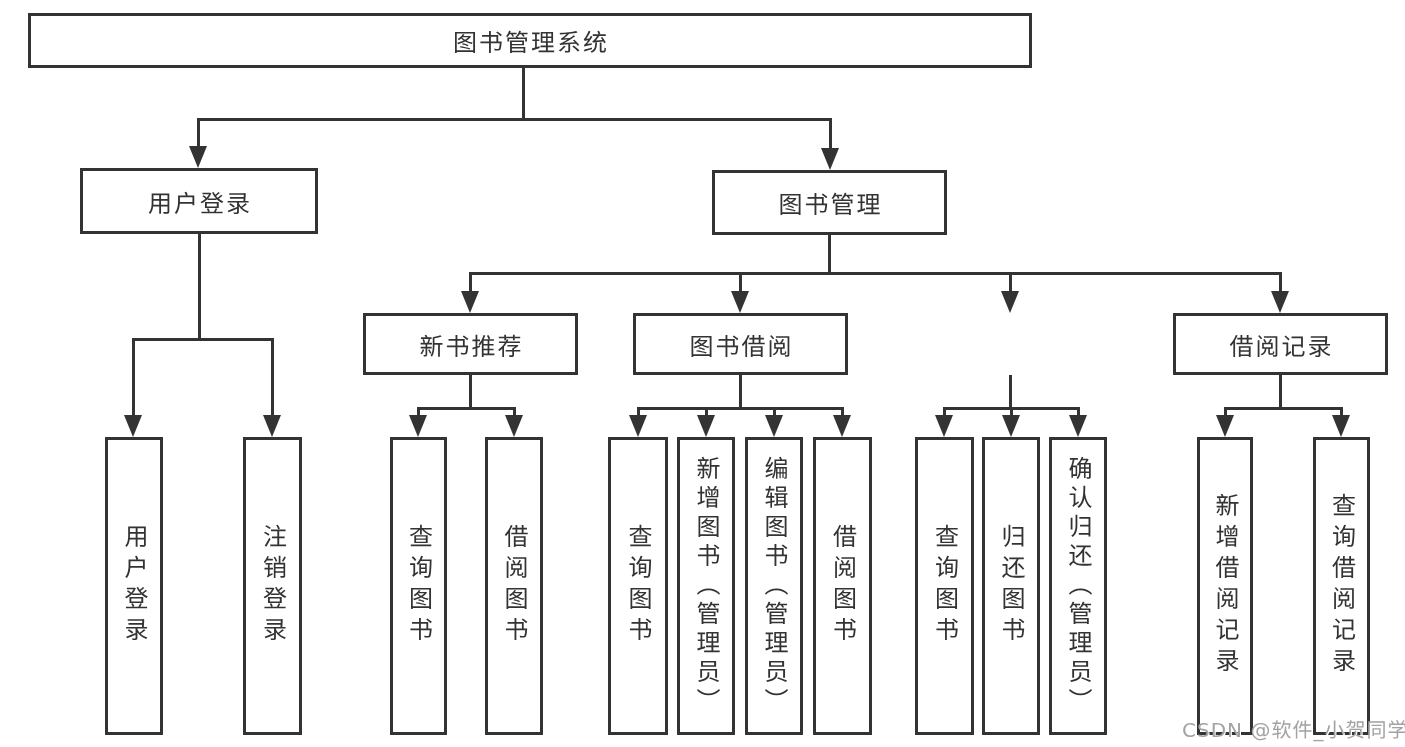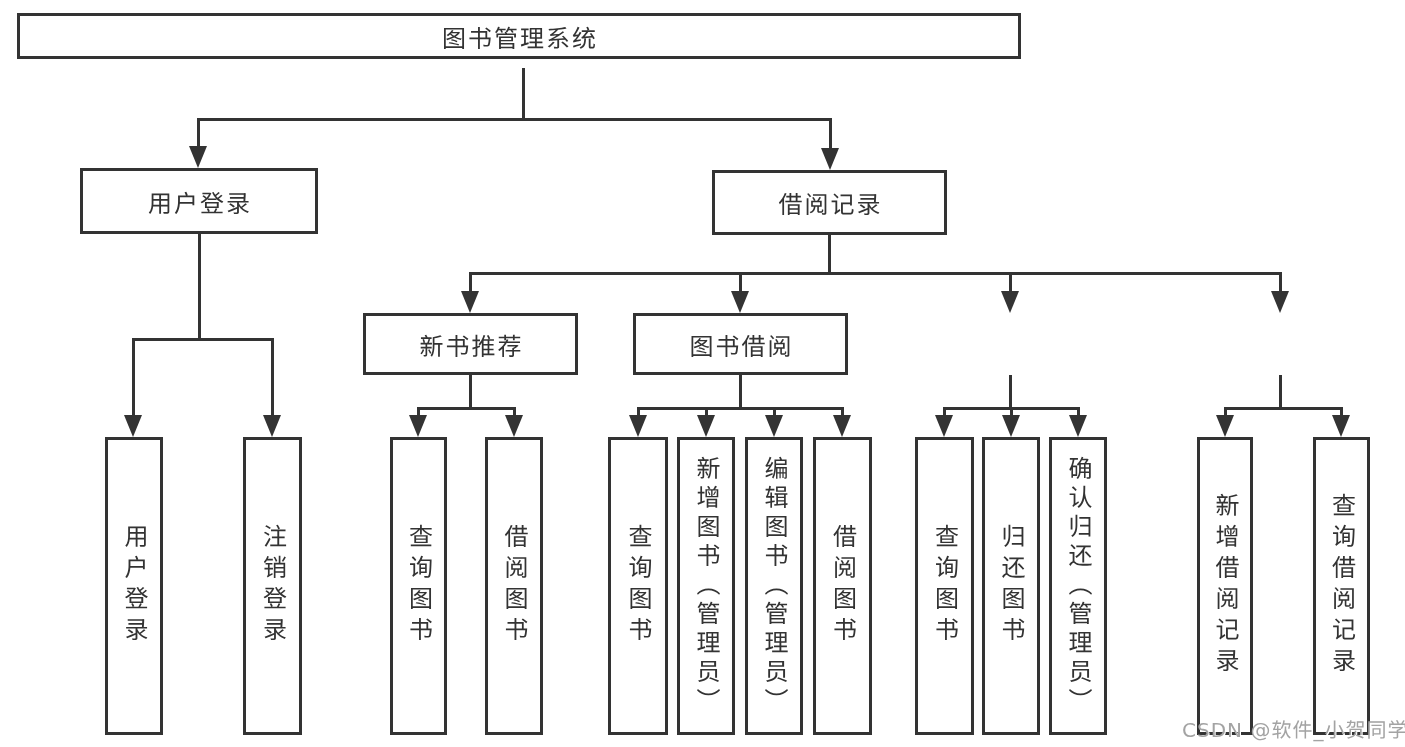--- a/index.html
+++ b/index.html
@@ -38,38 +38,38 @@
     font-size:20px;letter-spacing:1px;white-space:nowrap;
     color:var(--watermark,#a3a3a3);
     text-shadow:1px 1px 0 #ffffff;
   }
 </style>
 </head>
 <body>
 
 <div class="canvas">
 
-  <div class="node" style="left:17px;top:13px;width:1004px;height:46px">
+  <div class="node" style="left:28px;top:13px;width:1004px;height:55px">
     <span class="lbl">图书管理系统</span>
   </div>
 
   <div>
     <div class="vl" style="left:522px;top:68px;height:50px"></div>
     <div class="hl" style="left:197px;top:118px;width:633px"></div>
     <div class="vl" style="left:197px;top:118px;height:30px"></div>
     <div class="arrow" style="left:189px;top:146px"></div>
     <div class="vl" style="left:829px;top:118px;height:30px"></div>
     <div class="arrow" style="left:821px;top:148px"></div>
   </div>
 
   <div class="node" style="left:80px;top:168px;width:238px;height:66px">
     <span class="lbl">用户登录</span>
   </div>
   <div class="node" style="left:712px;top:170px;width:235px;height:65px">
-    <span class="lbl">借阅记录</span>
+    <span class="lbl">图书管理</span>
   </div>
 
   <div>
     <div class="vl" style="left:198px;top:234px;height:104px"></div>
     <div class="hl" style="left:132px;top:338px;width:141px"></div>
     <div class="vl" style="left:132px;top:338px;height:79px"></div>
     <div class="arrow" style="left:124px;top:415px"></div>
     <div class="vl" style="left:271px;top:338px;height:79px"></div>
     <div class="arrow" style="left:263px;top:415px"></div>
   </div>
@@ -85,20 +85,23 @@
     <div class="arrow" style="left:1001px;top:291px"></div>
     <div class="vl" style="left:1279px;top:272px;height:21px"></div>
     <div class="arrow" style="left:1271px;top:291px"></div>
   </div>
 
   <div class="node" style="left:363px;top:313px;width:215px;height:62px">
     <span class="lbl">新书推荐</span>
   </div>
   <div class="node" style="left:633px;top:313px;width:215px;height:62px">
     <span class="lbl">图书借阅</span>
+  </div>
+  <div class="node" style="left:1173px;top:313px;width:215px;height:62px">
+    <span class="lbl">借阅记录</span>
   </div>
 
   <div>
     <div class="vl" style="left:469px;top:375px;height:32px"></div>
     <div class="hl" style="left:418px;top:407px;width:96px"></div>
     <div class="vl" style="left:417px;top:407px;height:10px"></div>
     <div class="arrow" style="left:409px;top:415px"></div>
     <div class="vl" style="left:513px;top:407px;height:10px"></div>
     <div class="arrow" style="left:505px;top:415px"></div>
   </div>

